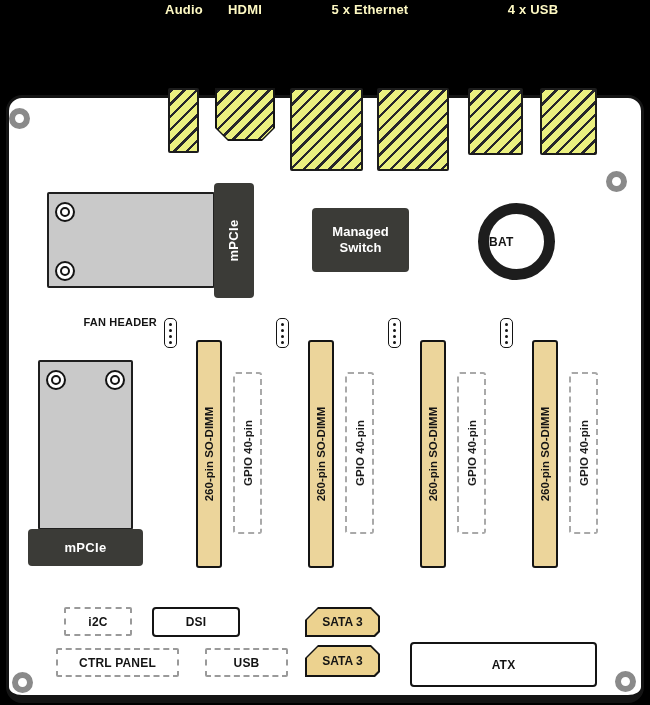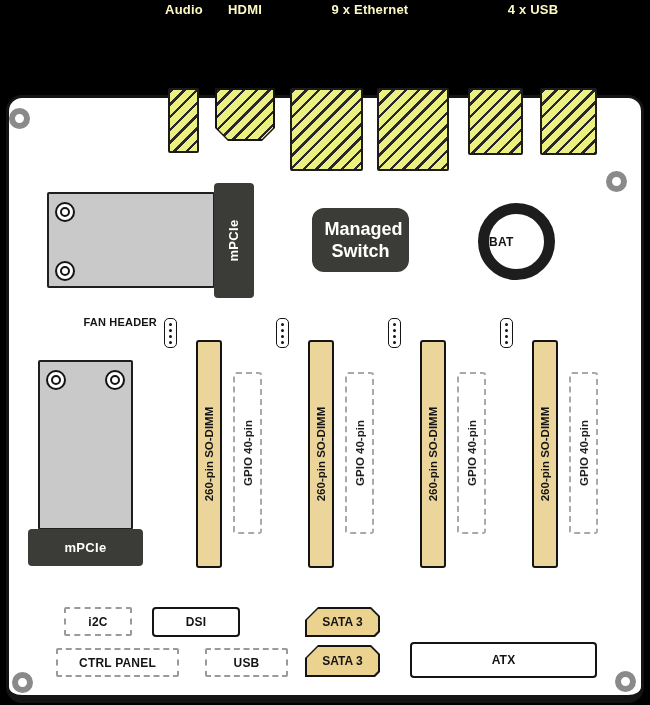--- a/index.html
+++ b/index.html
@@ -52,23 +52,23 @@
   .dark-block {
     position:absolute; background:#3b3b37; border-radius:4px;
     display:flex; align-items:center; justify-content:center;
     color:#fff; font-weight:bold; font-size:13px; letter-spacing:0.3px;
   }
   .rot { transform:rotate(-90deg); white-space:nowrap; }
 
   
   .switch {
     position:absolute; left:312px; top:208px; width:97px; height:64px;
-    background:#3b3b37; border-radius:12px;
+    background:#3b3b37; border-radius:4px;
     display:flex; align-items:center; justify-content:center; text-align:center;
-    color:#fff; font-weight:bold; font-size:18px; line-height:1.25;
+    color:#fff; font-weight:bold; font-size:13px; line-height:1.25;
   }
 
   
   .battery {
     position:absolute; left:478px; top:203px; width:77px; height:77px;
     border:11px solid #1d1d1d; border-radius:50%; background:#fff;
     display:flex; align-items:center; justify-content:flex-start;
     font-size:12px; font-weight:bold; color:#141414; letter-spacing:0.3px;
   }
 
@@ -104,21 +104,21 @@
   .sata-clip2 { clip-path:polygon(11px 0,calc(100% - 7.5px) 0,100% 7.5px,100% calc(100% - 4px),calc(100% - 4px) 100%,0 100%,0 11px); }
   .sata-inner { position:absolute; inset:2px; background:#ecd28f;
     display:flex; align-items:center; justify-content:center;
     font-size:12px; font-weight:bold; color:#141414; }
 </style>
 </head>
 <body>
 
 <div class="port-label" style="left:154px;width:60px">Audio</div>
 <div class="port-label" style="left:215px;width:60px">HDMI</div>
-<div class="port-label" style="left:320px;width:100px">9 x Ethernet</div>
+<div class="port-label" style="left:320px;width:100px">5 x Ethernet</div>
 <div class="port-label" style="left:483px;width:100px">4 x USB</div>
 
 <div class="board"></div>
 
 <div class="hatch" style="left:168px;top:88px;width:31px;height:65px"></div>
 <div class="shape-outer hdmi-clip" style="left:215px;top:88px;width:60px;height:53px">
   <div class="shape-inner hdmi-clip2"></div>
 </div>
 <div class="hatch" style="left:290px;top:88px;width:73px;height:83px"></div>
 <div class="hatch" style="left:377px;top:88px;width:72px;height:83px"></div>
@@ -227,15 +227,15 @@
   <span>CTRL PANEL</span>
 </div>
 <div class="box dashed" style="left:205px;top:648px;width:83px;height:29px">
   <span>USB</span>
 </div>
 <div class="shape-outer sata-clip" style="left:305px;top:645px;width:75px;height:32px">
   <div class="sata-inner sata-clip2">
     <span>SATA 3</span>
   </div>
 </div>
-<div class="box solid" style="left:410px;top:642px;width:187px;height:36px">
+<div class="box solid" style="left:410px;top:642px;width:187px;height:45px">
   <span>ATX</span>
 </div>
 
 </body></html>

